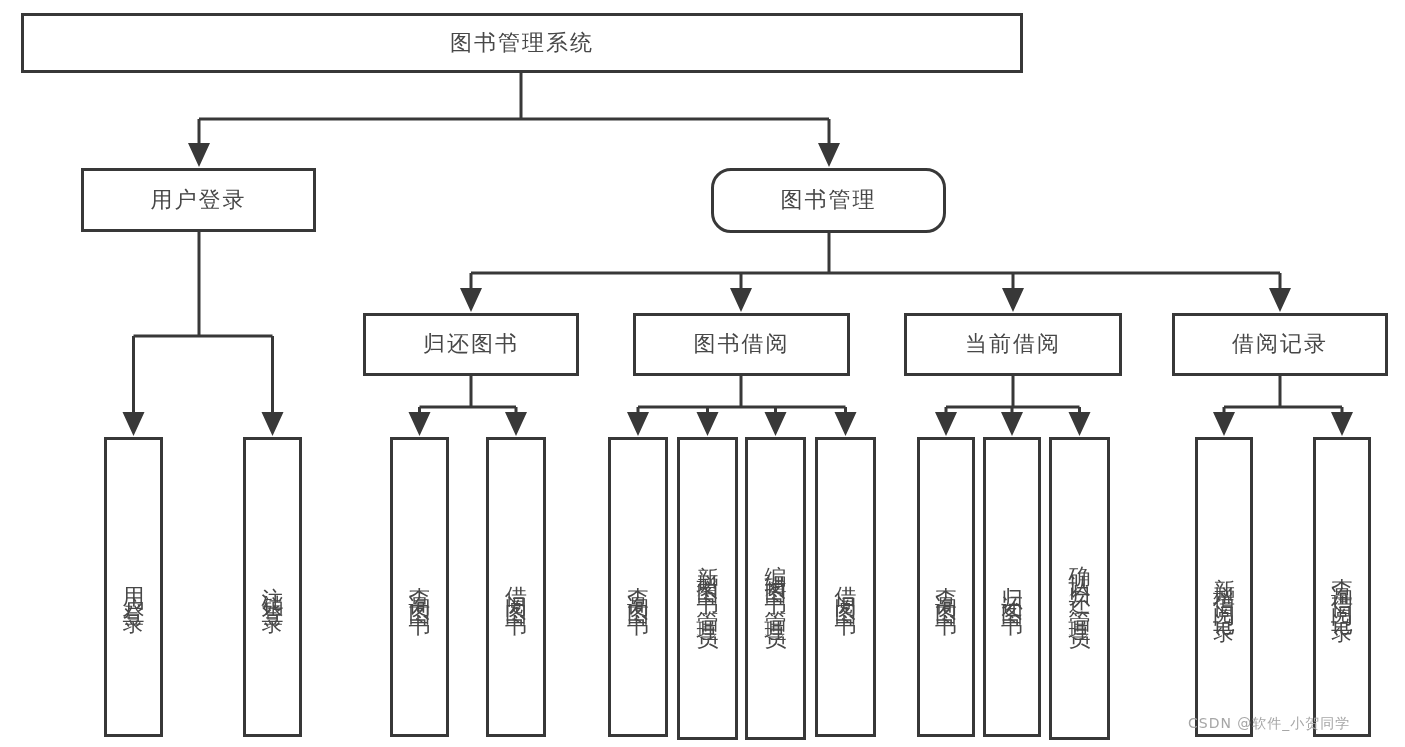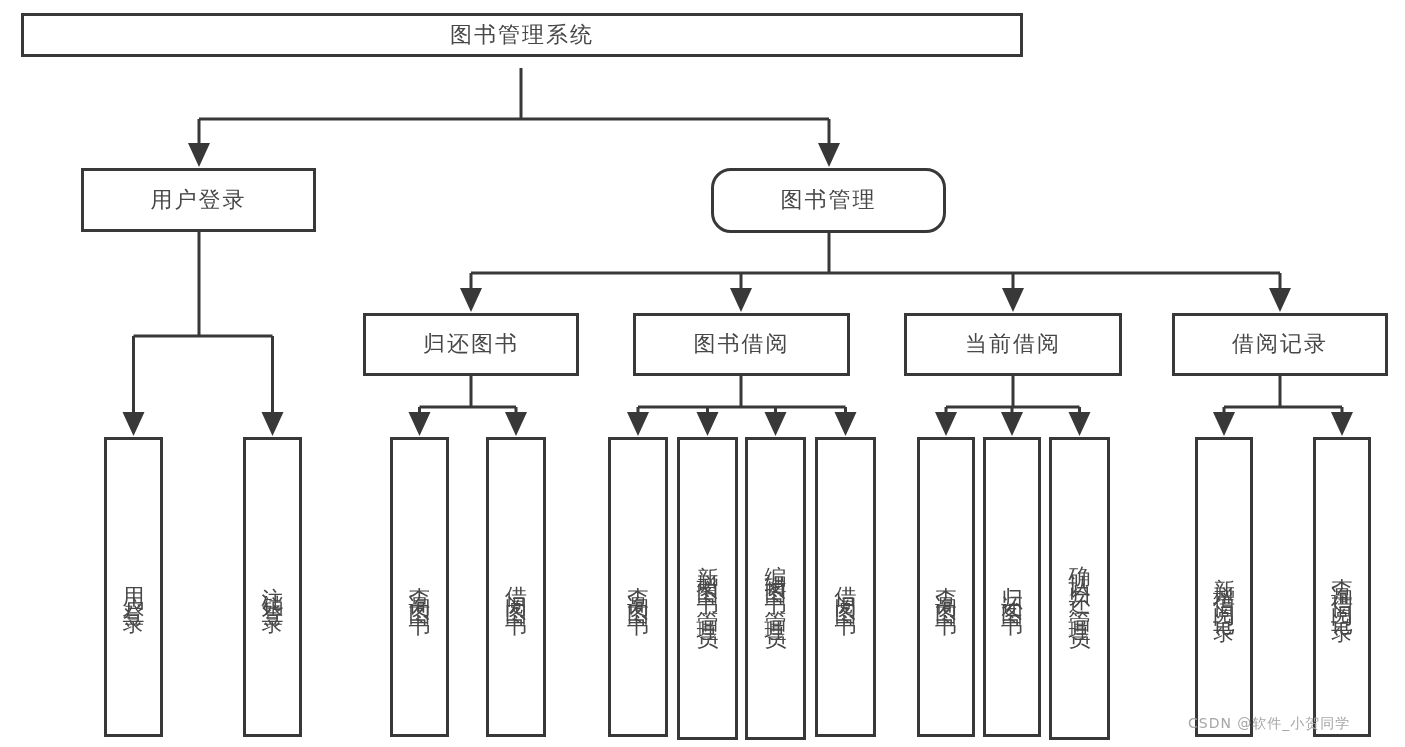--- a/index.html
+++ b/index.html
@@ -92,21 +92,21 @@
          M696.5 412 L718.5 412 L707.5 436 Z
          M764.5 412 L786.5 412 L775.5 436 Z
          M834.5 412 L856.5 412 L845.5 436 Z
          M935 412 L957 412 L946 436 Z
          M1001 412 L1023 412 L1012 436 Z
          M1068.5 412 L1090.5 412 L1079.5 436 Z
          M1213 412 L1235 412 L1224 436 Z
          M1331 412 L1353 412 L1342 436 Z"></path>
   </svg>
 
-  <div class="node" style="left:21px; top:13px; width:1002px; height:44px;">
+  <div class="node" style="left:21px; top:13px; width:1002px; height:60px;">
     <span>图书管理系统</span>
   </div>
 
   <div class="node" style="left:81px; top:168px; width:235px; height:64px;">
     <span>用户登录</span>
   </div>
   <div class="node" style="left:711px; top:168px; width:235px; height:65px;border-radius:20px;">
     <span>图书管理</span>
   </div>
 

